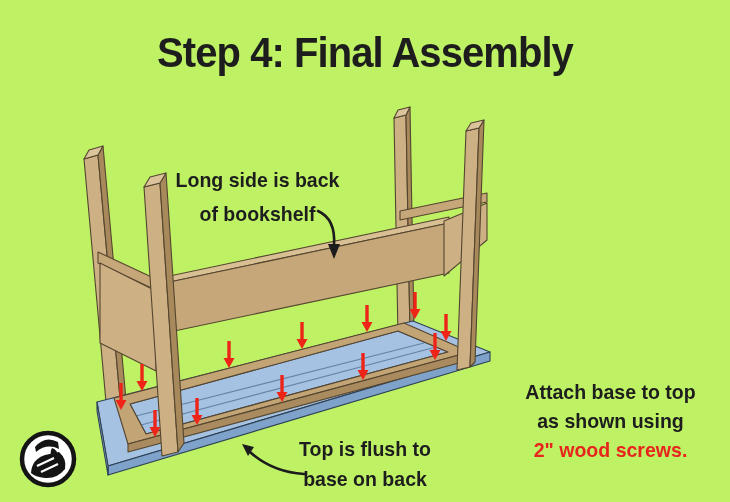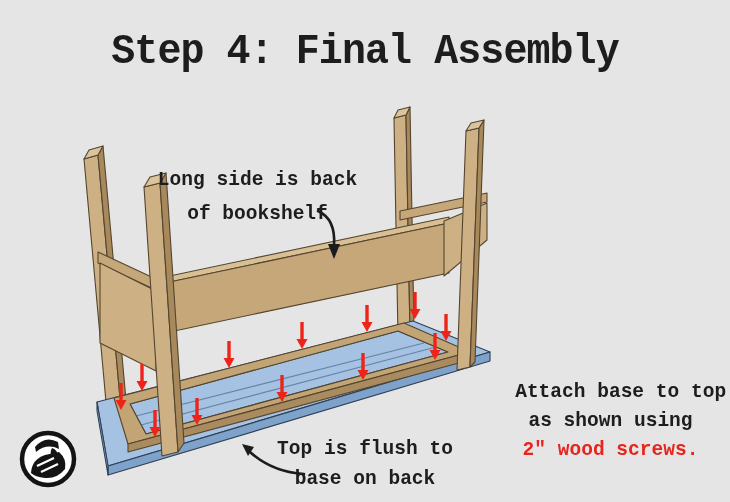--- a/index.html
+++ b/index.html
@@ -1,17 +1,17 @@
 <!DOCTYPE html>
 <html><head>
 <meta charset="utf-8">
 <style>
   html,body{margin:0;padding:0;background:#ffffff;}
-  #stage{position:relative;width:730px;height:502px;background:#e5e5e5;overflow:hidden;
-         font-family:Liberation Mono, monospace;}
+  #stage{position:relative;width:730px;height:502px;background:#bef264;overflow:hidden;
+         font-family:Liberation Sans, sans-serif;}
   #art{position:absolute;left:0;top:0;}
   .txt{position:absolute;color:#1d1d1d;font-weight:bold;text-align:center;
        transform:scaleX(.93);transform-origin:50% 0;white-space:nowrap;}
   #title{left:0;top:29px;width:730px;font-size:43px;line-height:46px;letter-spacing:-1px;}
   #annot-back{left:150px;top:163px;width:215px;font-size:21px;line-height:34px;}
   #annot-flush{left:265px;top:434px;width:200px;font-size:21px;line-height:30px;}
   #annot-attach{left:508px;top:377px;width:205px;font-size:21px;line-height:29px;}
   .red-line{color:#e8251d;}
 </style>
 </head>

